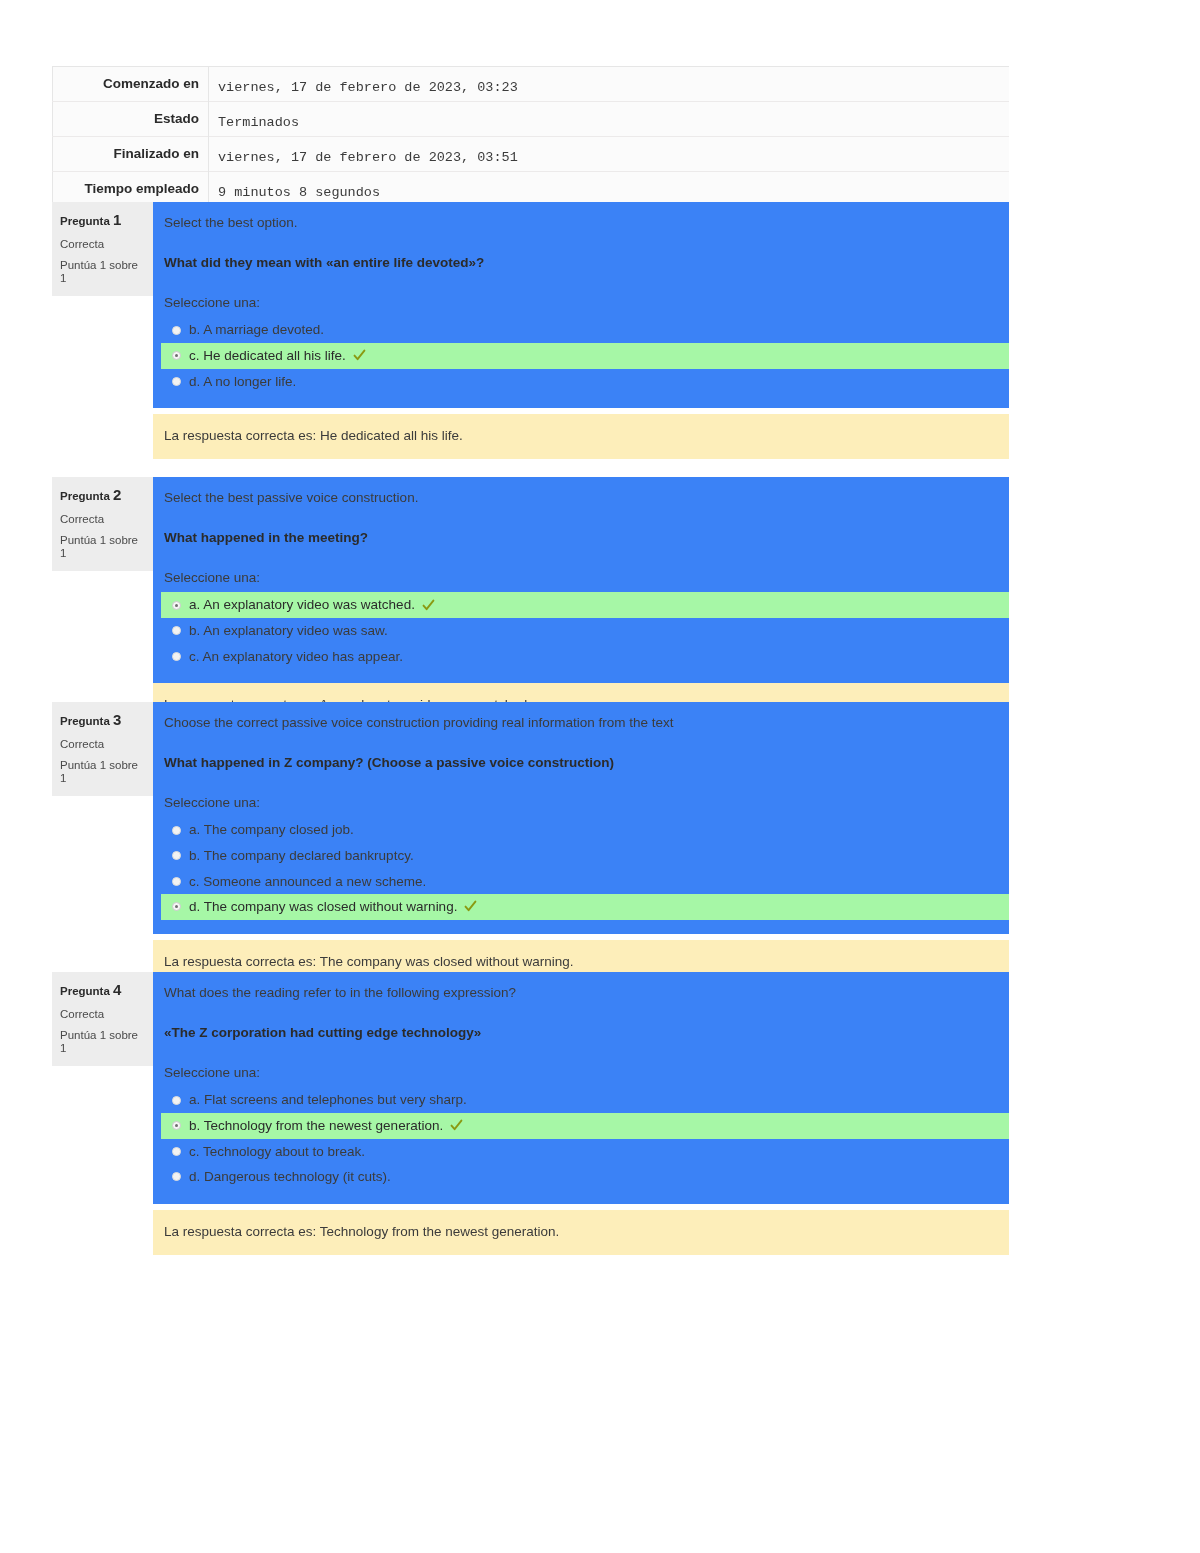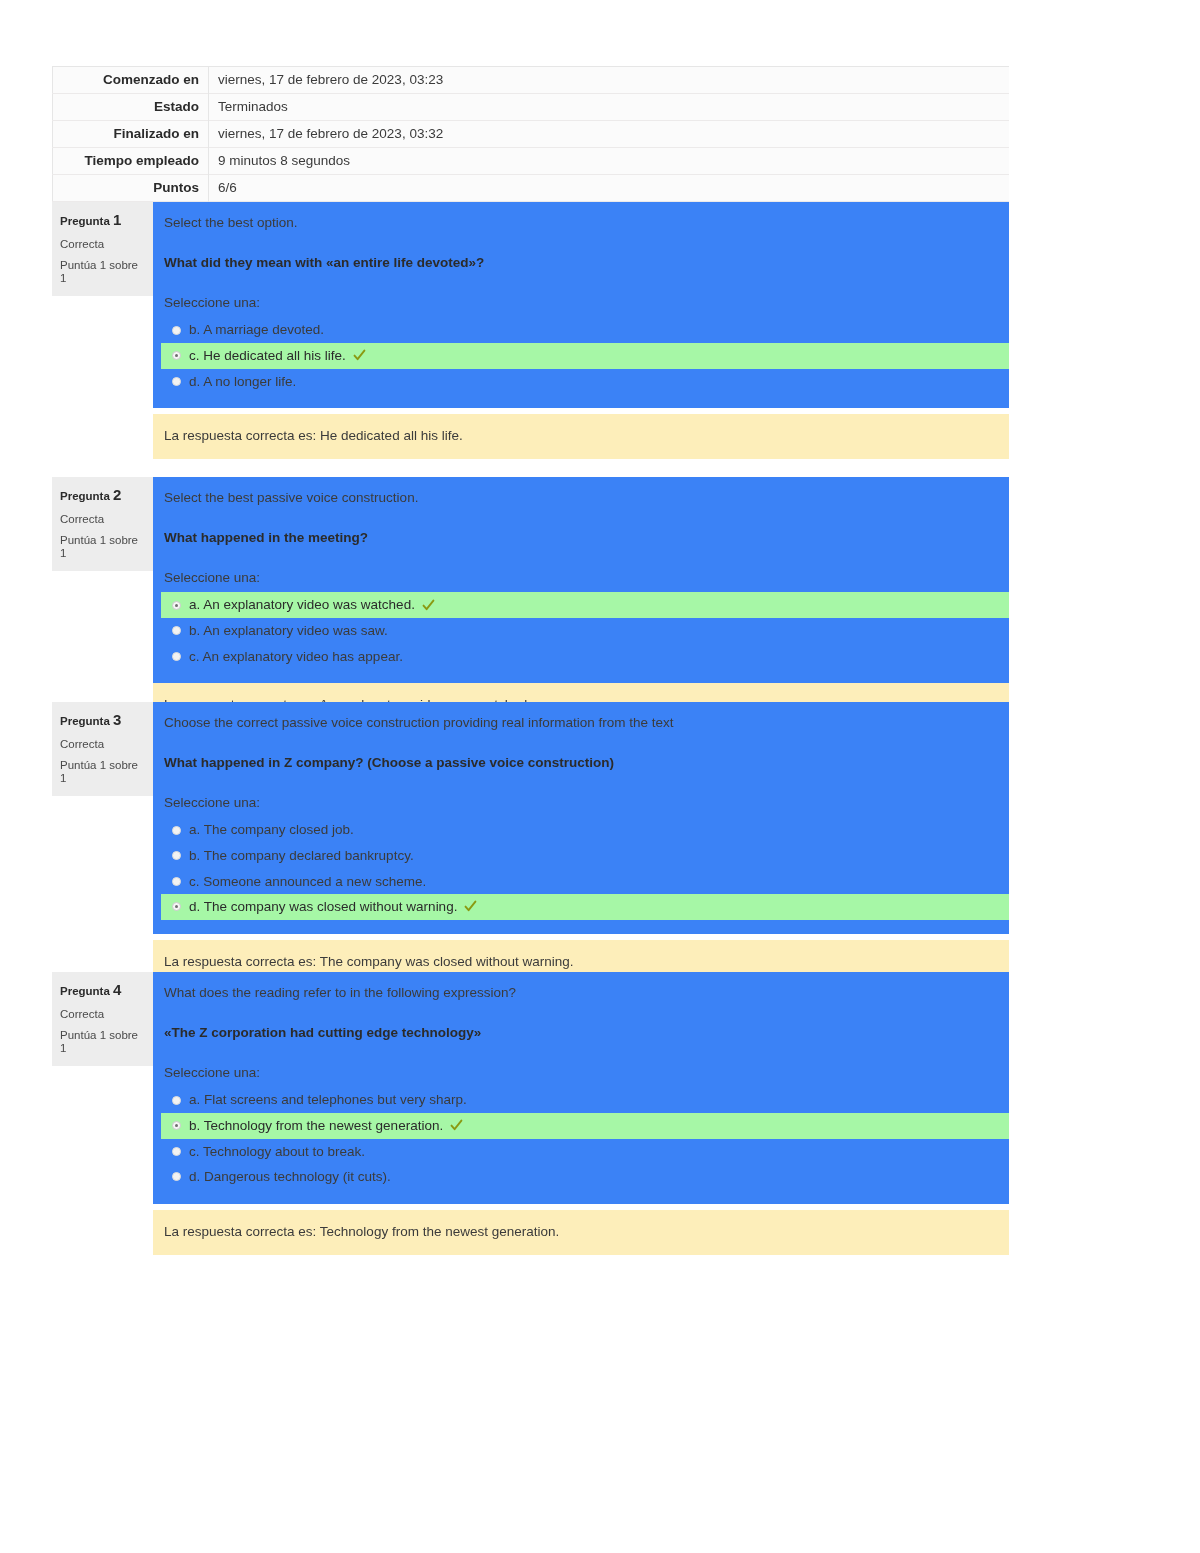--- a/index.html
+++ b/index.html
@@ -44,24 +44,25 @@
     text-align: right;
     font-weight: bold;
     padding: 5px 9px 6px 6px;
     color: #2b2b2b;
     border-right: 1px solid #e6e6e6;
     white-space: nowrap;
     vertical-align: middle;
     font-size: 13.5px;
   }
   table.summary td {
-    padding: 5px 8px 6px 9px;
+    padding: 13px 8px 6px 9px;
     color: #3b3b3b;
     vertical-align: middle;
     font-size: 13.5px;
+    font-family: Liberation Mono, monospace;
   }
   table.summary td b { font-weight: bold; color: #2b2b2b; }
 
   
   .qblock {
     position: absolute;
     left: 52px;
     width: 1048px;
   }
   .qrow {
@@ -210,21 +211,21 @@
           <tr>
             <th>Comenzado en</th>
             <td>viernes, 17 de febrero de 2023, 03:23</td>
           </tr>
           <tr>
             <th>Estado</th>
             <td>Terminados</td>
           </tr>
           <tr>
             <th>Finalizado en</th>
-            <td>viernes, 17 de febrero de 2023, 03:32</td>
+            <td>viernes, 17 de febrero de 2023, 03:51</td>
           </tr>
           <tr>
             <th>Tiempo empleado</th>
             <td>9 minutos 8 segundos</td>
           </tr>
           <tr>
             <th>Puntos</th>
             <td>6/6</td>
           </tr>
           <tr>

